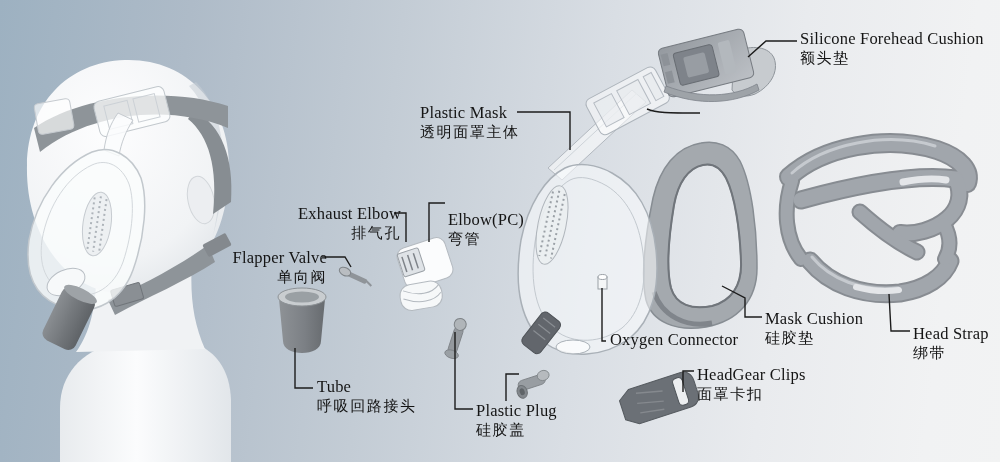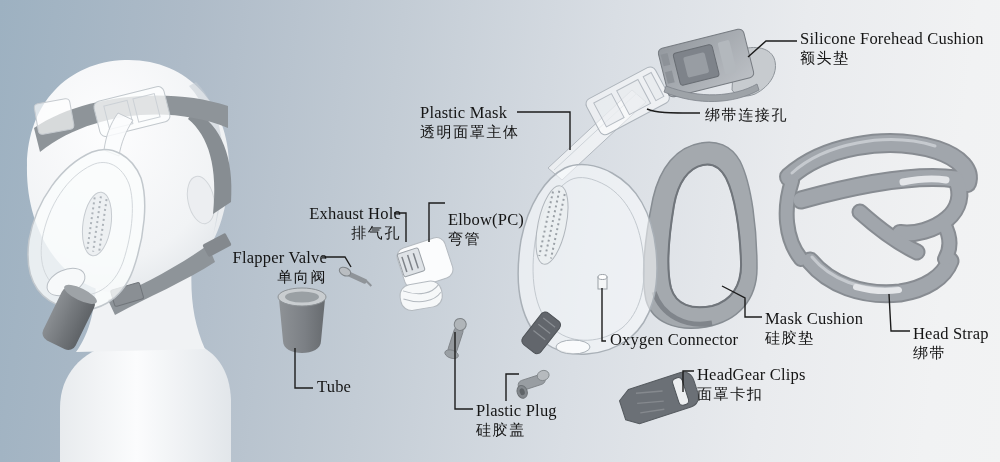--- a/index.html
+++ b/index.html
@@ -211,45 +211,45 @@
       <path d="M694,371 L683,371 L683,392"></path>
     </g>
   </svg>
 
   <div class="lbl" style="left:800px;top:29px;">
     <div class="en">Silicone Forehead Cushion</div>
     <div class="zh">额头垫</div>
   </div>
 
   <div class="lbl" style="left:705px;top:105px;">
-    <div class="zh">绑带连接孔</div>
   </div>
 
   <div class="lbl" style="left:420px;top:103px;">
     <div class="en">Plastic Mask</div>
     <div class="zh">透明面罩主体</div>
   </div>
 
   <div class="lbl ra" style="right:607px;top:204px;">
-    <div class="en">Exhaust Hole</div>
+    <div class="en">Exhaust Elbow</div>
     <div class="zh">排气孔</div>
   </div>
 
   <div class="lbl" style="left:448px;top:210px;">
     <div class="en">Elbow(PC)</div>
     <div class="zh">弯管</div>
   </div>
 
   <div class="lbl ra" style="right:681px;top:248px;margin-left:40px;">
     <div class="en">Flapper Valve</div>
     <div class="zh">单向阀</div>
   </div>
 
   <div class="lbl" style="left:317px;top:377px;">
     <div class="en">Tube</div>
+    <div class="zh">呼吸回路接头</div>
   </div>
 
   <div class="lbl" style="left:476px;top:401px;">
     <div class="en">Plastic Plug</div>
     <div class="zh">硅胶盖</div>
   </div>
 
   <div class="lbl lbl-oxygen" style="left:610px;top:330px;">
     <div class="en">Oxygen Connector</div>
   </div>

